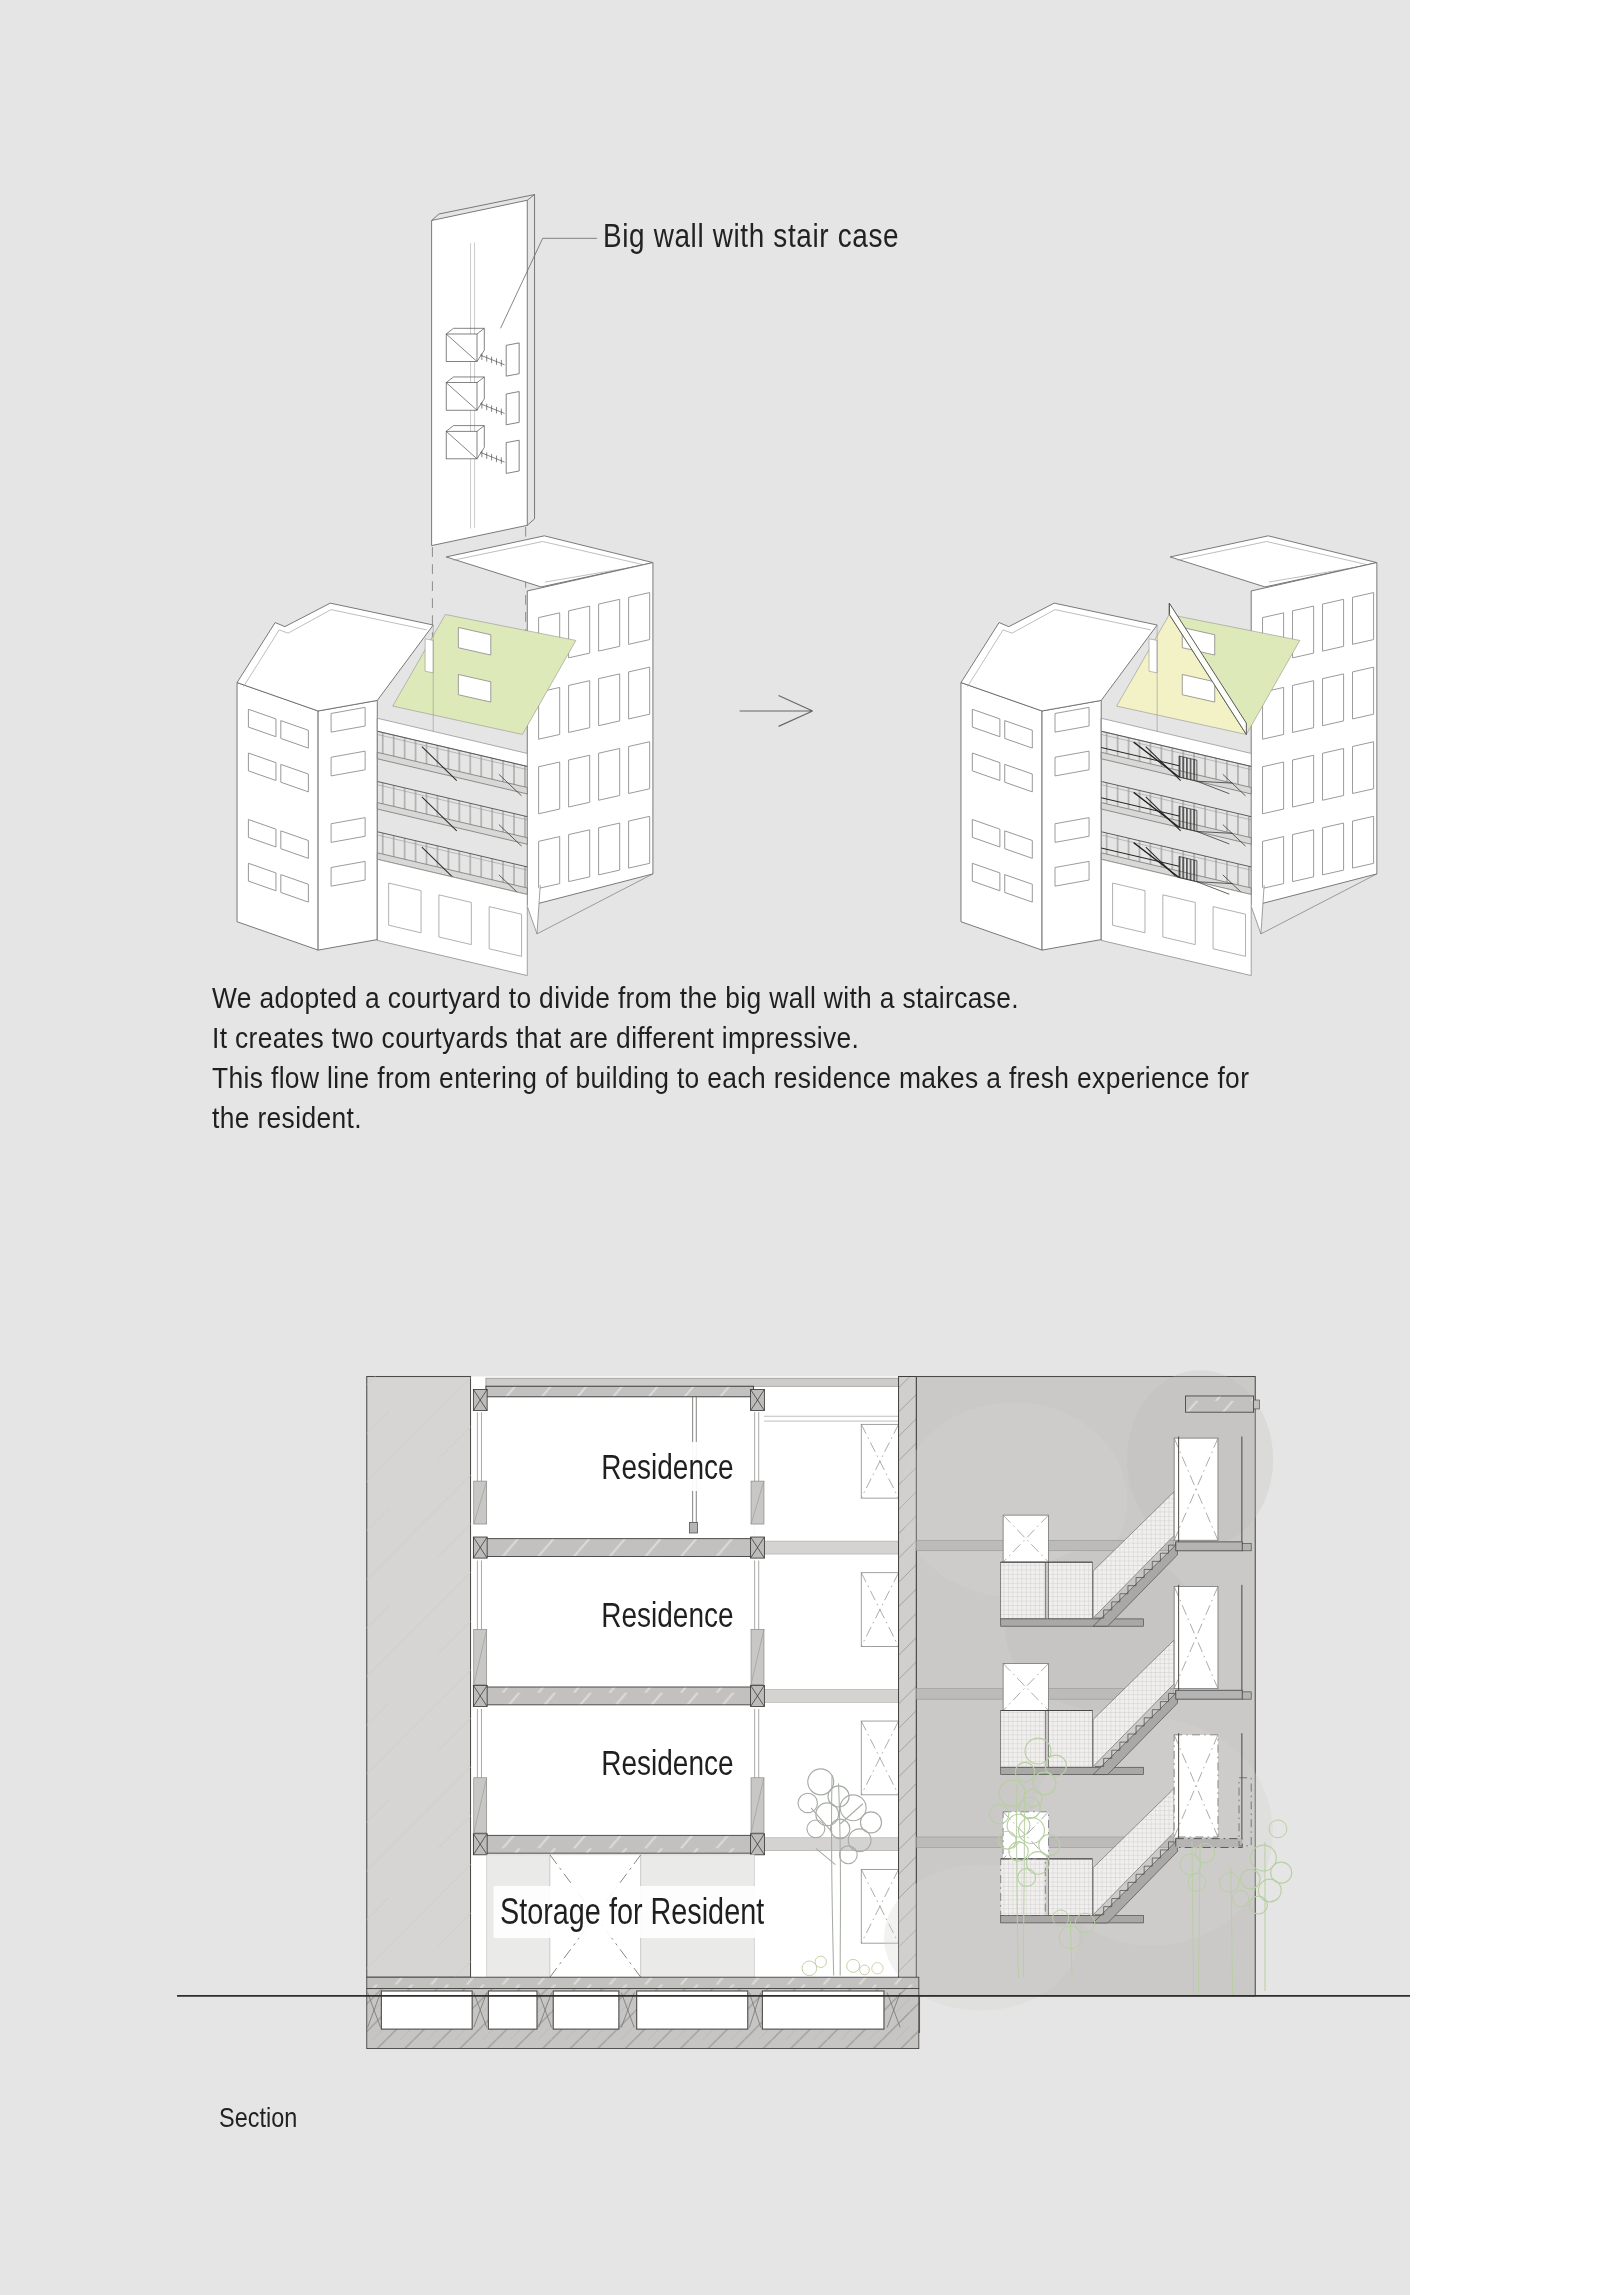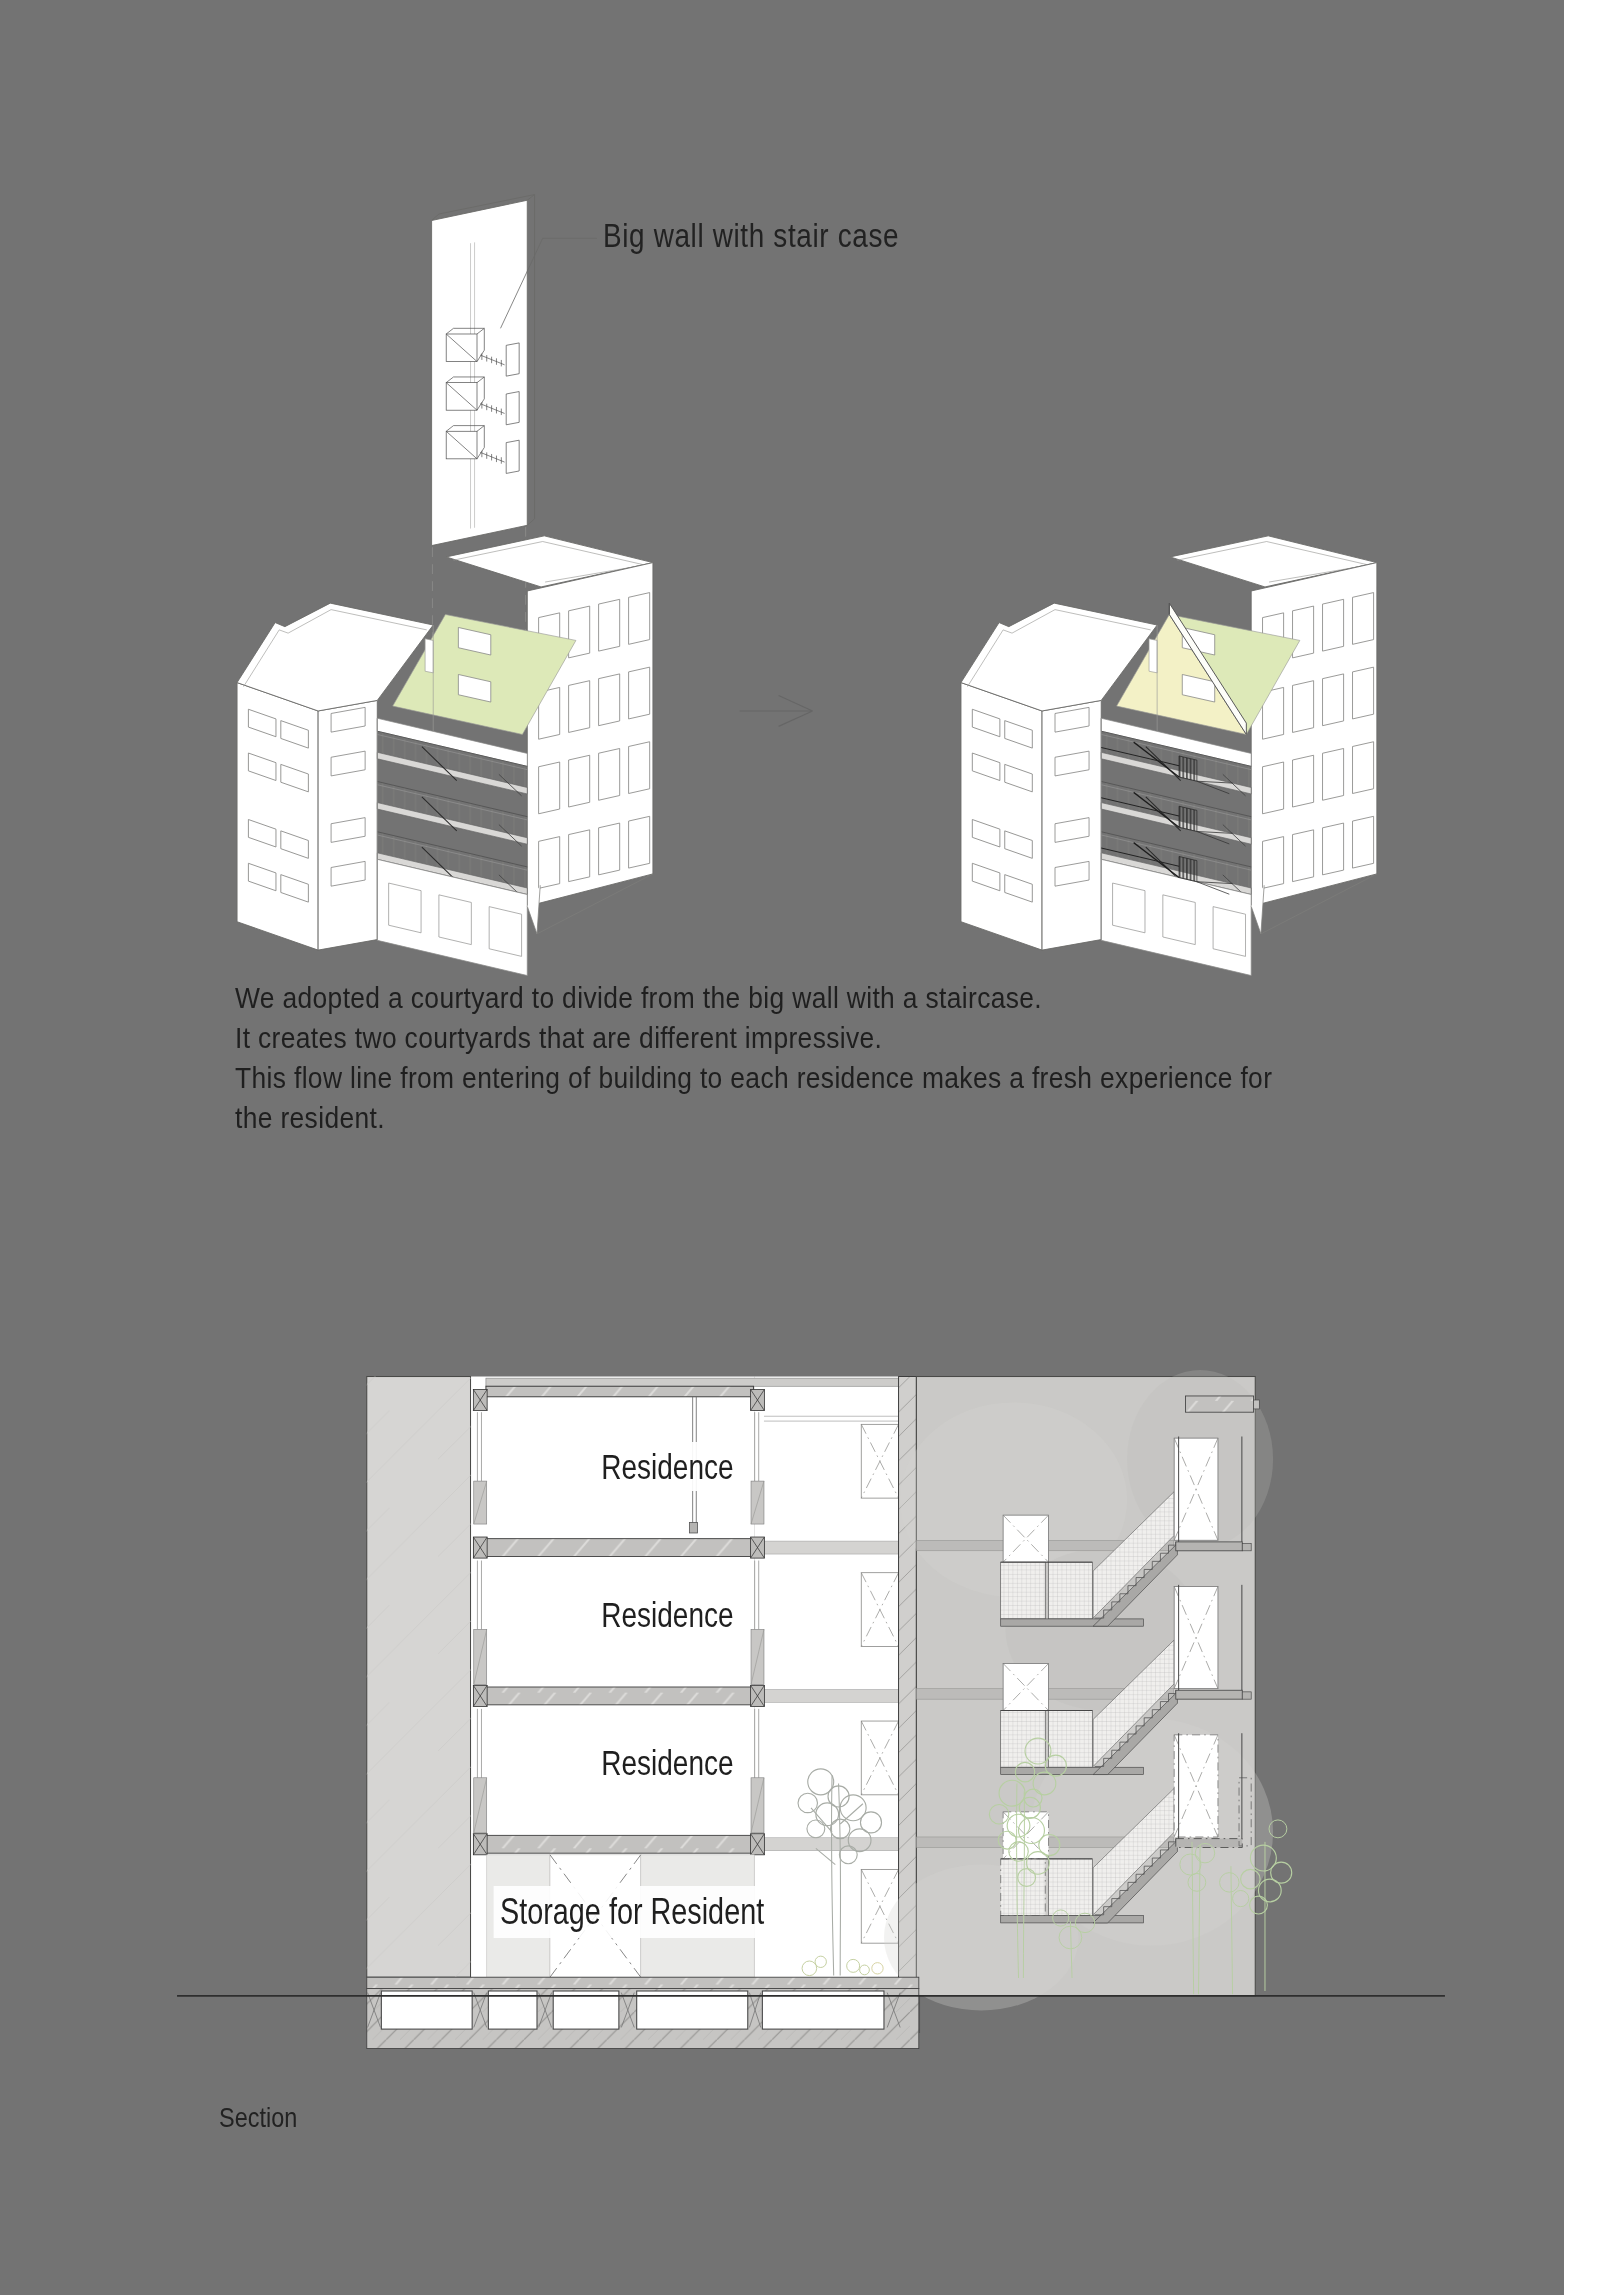--- a/index.html
+++ b/index.html
@@ -1,22 +1,22 @@
 <!DOCTYPE html>
 <html style="font-size:13px"><head>
 <meta charset="utf-8">
 <style>
   html,body{margin:0;padding:0;background:#fff;}
-  .page{position:relative;width:1564px;height:2295px;background:#737373;overflow:hidden;
+  .page{position:relative;width:1410px;height:2295px;background:#e5e5e5;overflow:hidden;
         font-family:"Liberation Sans",sans-serif;color:#1f1f1f;}
   svg{position:absolute;left:0;top:0;}
   .txt{position:absolute;white-space:nowrap;color:#222;}
   .callout{left:603px;top:216px;font-size:34px;letter-spacing:0.8px;
            transform:scaleX(.82);transform-origin:left top;font-weight:400;}
-  .para{position:absolute;left:212px;top:978px;margin-left:23px;}
+  .para{position:absolute;left:212px;top:978px;}
   .para .line{font-size:30px;line-height:40px;letter-spacing:0.4px;
               transform:scaleX(.88);transform-origin:left top;white-space:nowrap;}
   .room-label{position:absolute;left:478px;width:282px;text-align:right;height:49px;line-height:49px;}
   .room-label .in{display:inline-block;font-size:35px;transform:scaleX(.8);transform-origin:center;
                   background:rgba(255,255,255,.92);padding:0 9.7px;}
   .storage-label{position:absolute;left:454px;width:357px;text-align:center;height:52px;line-height:52px;text-decoration:underline;}
   .storage-label .in{display:inline-block;font-size:36px;transform:scaleX(.8);transform-origin:center;
                   background:rgba(255,255,255,.9);padding:0 8px;}
   .caption{left:219px;top:2102px;font-size:27.6px;transform:scaleX(.85);transform-origin:left top;}
 </style>

